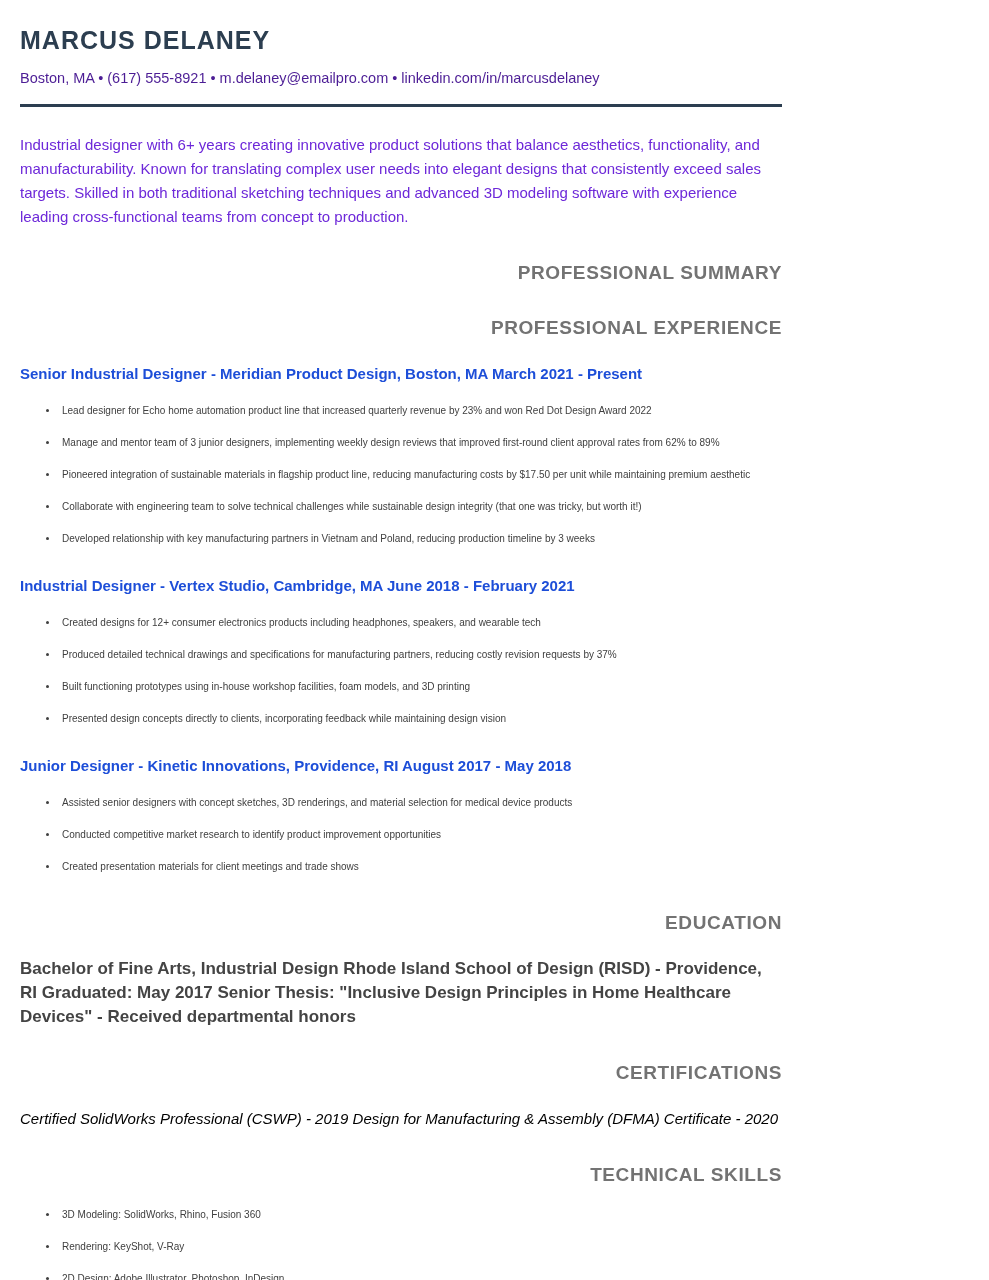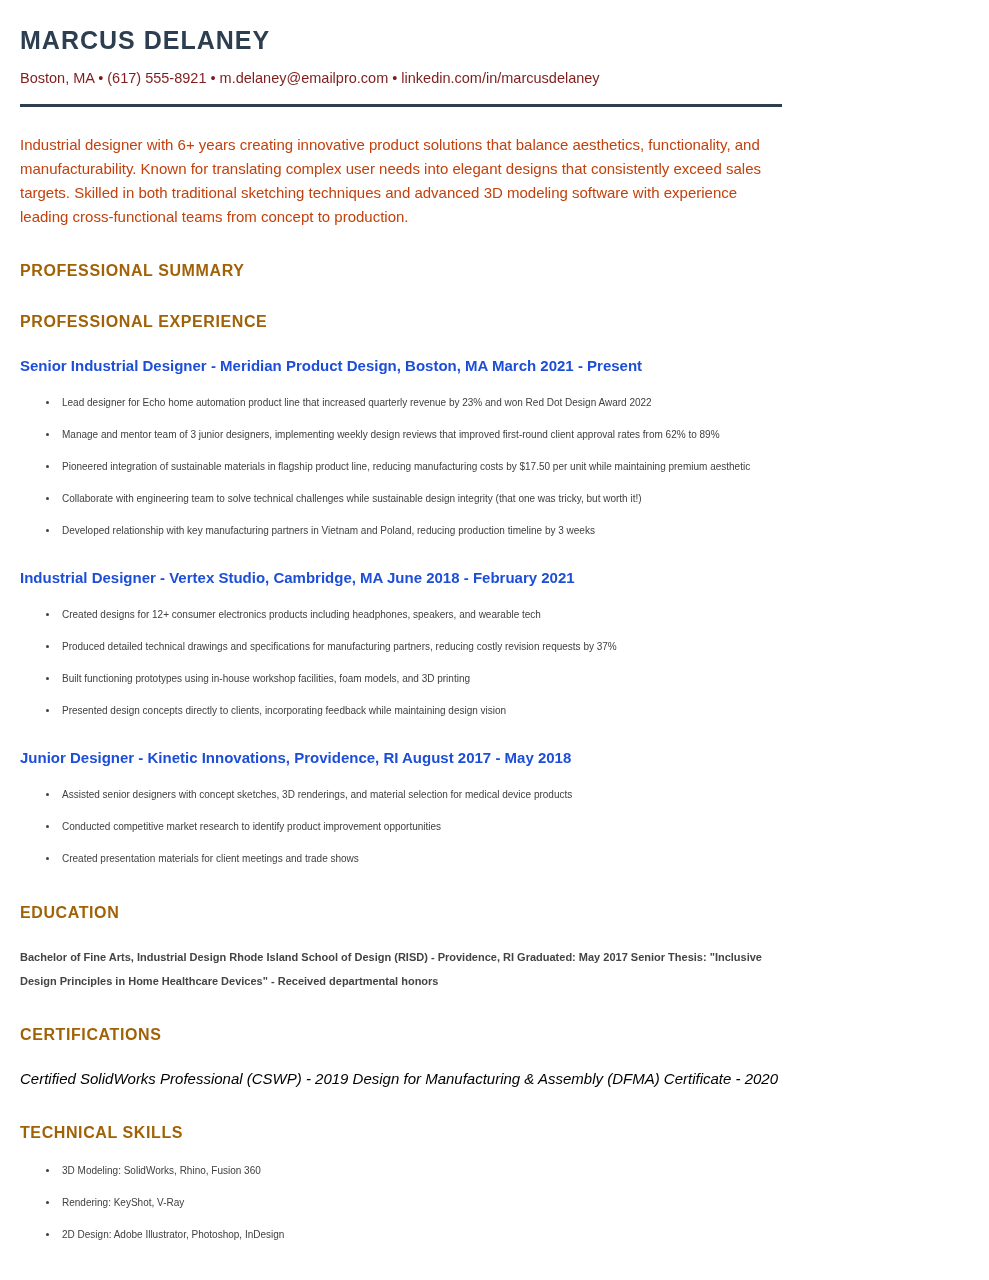--- a/index.html
+++ b/index.html
@@ -22,40 +22,41 @@
   .name {
     font-size: 25px;
     font-weight: bold;
     letter-spacing: 1px;
     color: #2c3e50;
     margin-top: 2px;
   }
   .contact {
     margin-top: 15px;
     font-size: 14.5px;
-    color: #7f1d1d;
+    color: #4c1d95;
   }
   .divider {
     margin-top: 18px;
     border: none;
     border-top: 3px solid #2c3e50;
     height: 0;
   }
   .summary {
     margin-top: 26px;
     font-size: 15px;
     line-height: 24px;
-    color: #c2410c;
+    color: #6d28d9;
   }
   h2.section-title {
-    font-size: 16px;
+    font-size: 19px;
     font-weight: bold;
     letter-spacing: 0.6px;
-    color: #a16207;
+    color: #737373;
     margin-top: 33px;
+    text-align: right;
   }
   h3.job-title {
     margin-top: 26px;
     font-size: 15px;
     font-weight: bold;
     color: #1d4ed8;
   }
   ul.bullets {
     margin-top: 17px;
     margin-bottom: 10px;
@@ -64,21 +65,21 @@
   }
   ul.bullets li {
     font-size: 10px;
     line-height: 24px;
     margin-bottom: 8px;
     color: #404040;
     padding-left: 3px;
   }
   .education-text {
     margin-top: 23px;
-    font-size: 11px;
+    font-size: 17px;
     line-height: 24px;
     font-weight: bold;
     color: #444444;
   }
   .cert-text {
     margin-top: 23px;
     font-size: 15px;
     line-height: 24px;
     font-style: italic;
     color: #000000;

